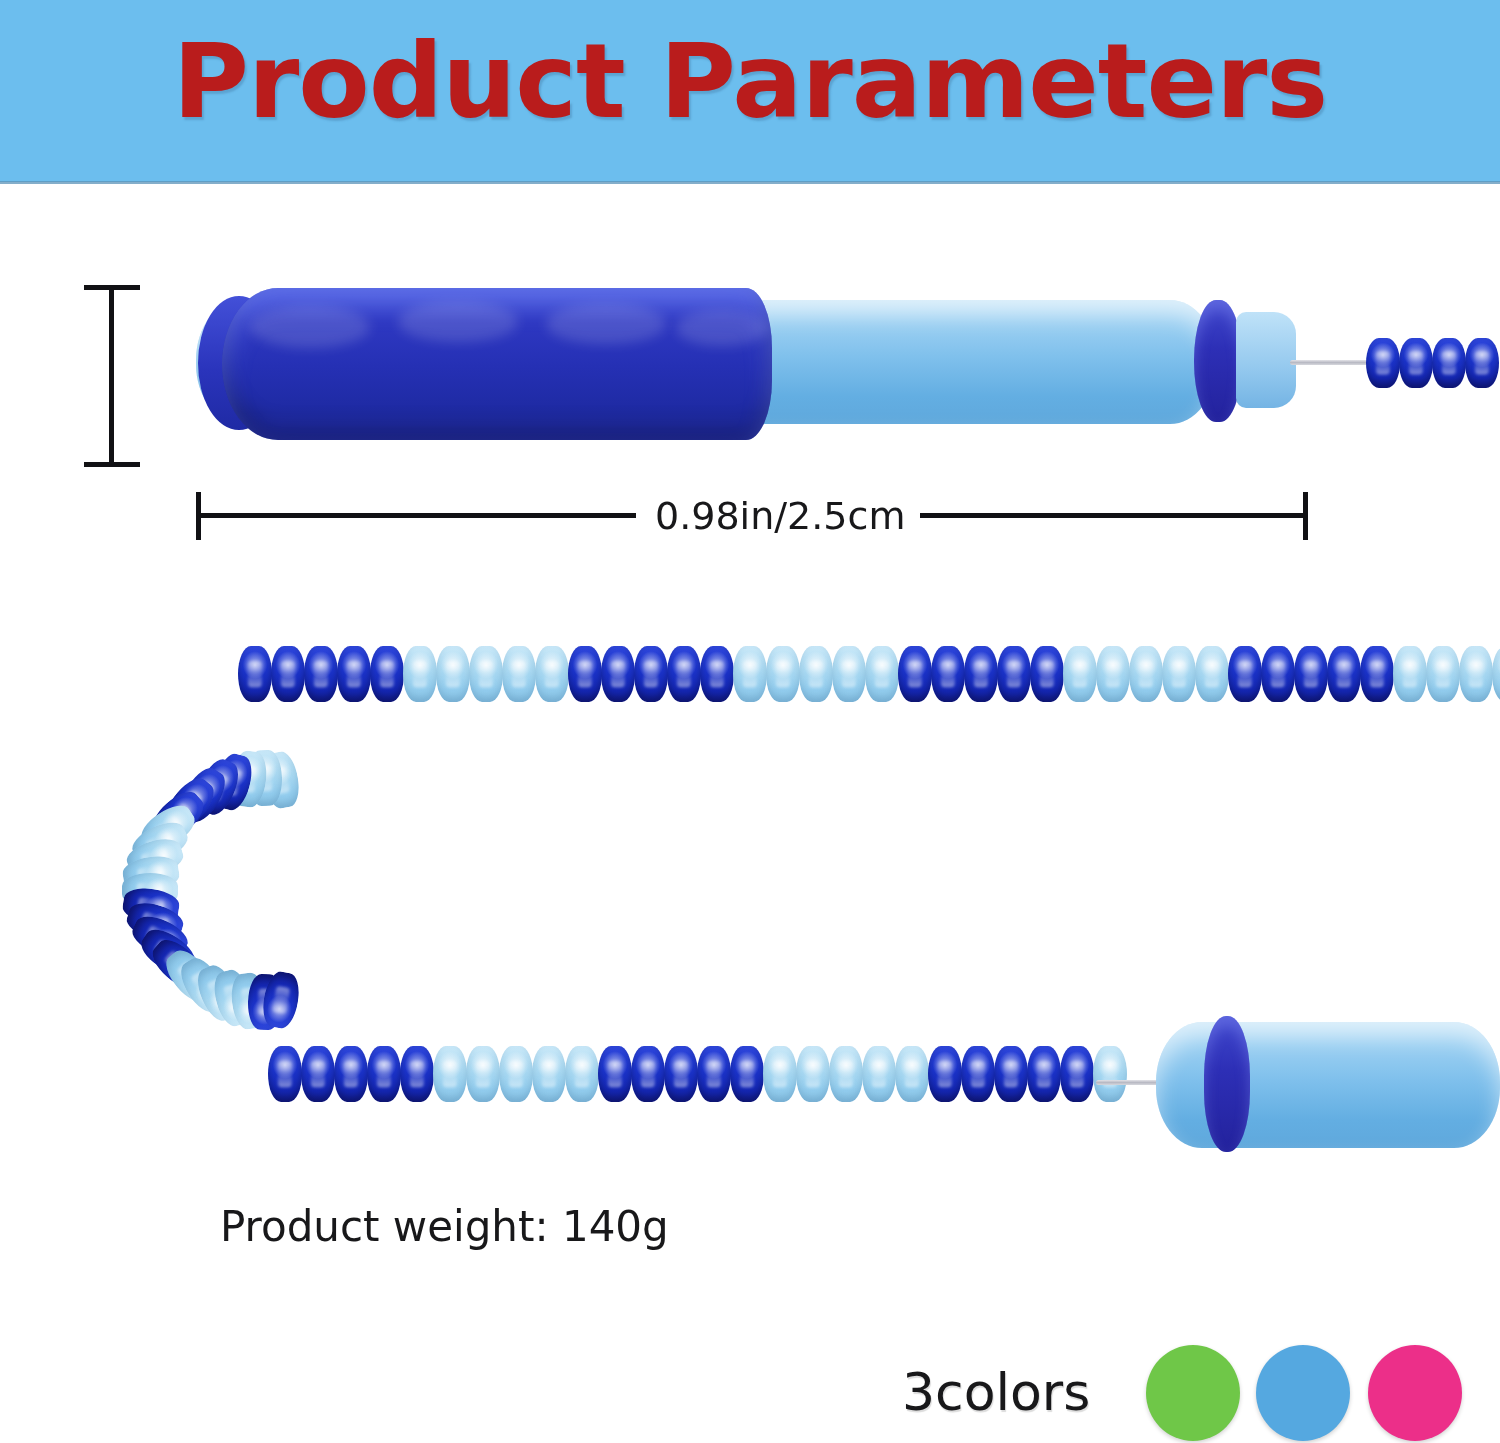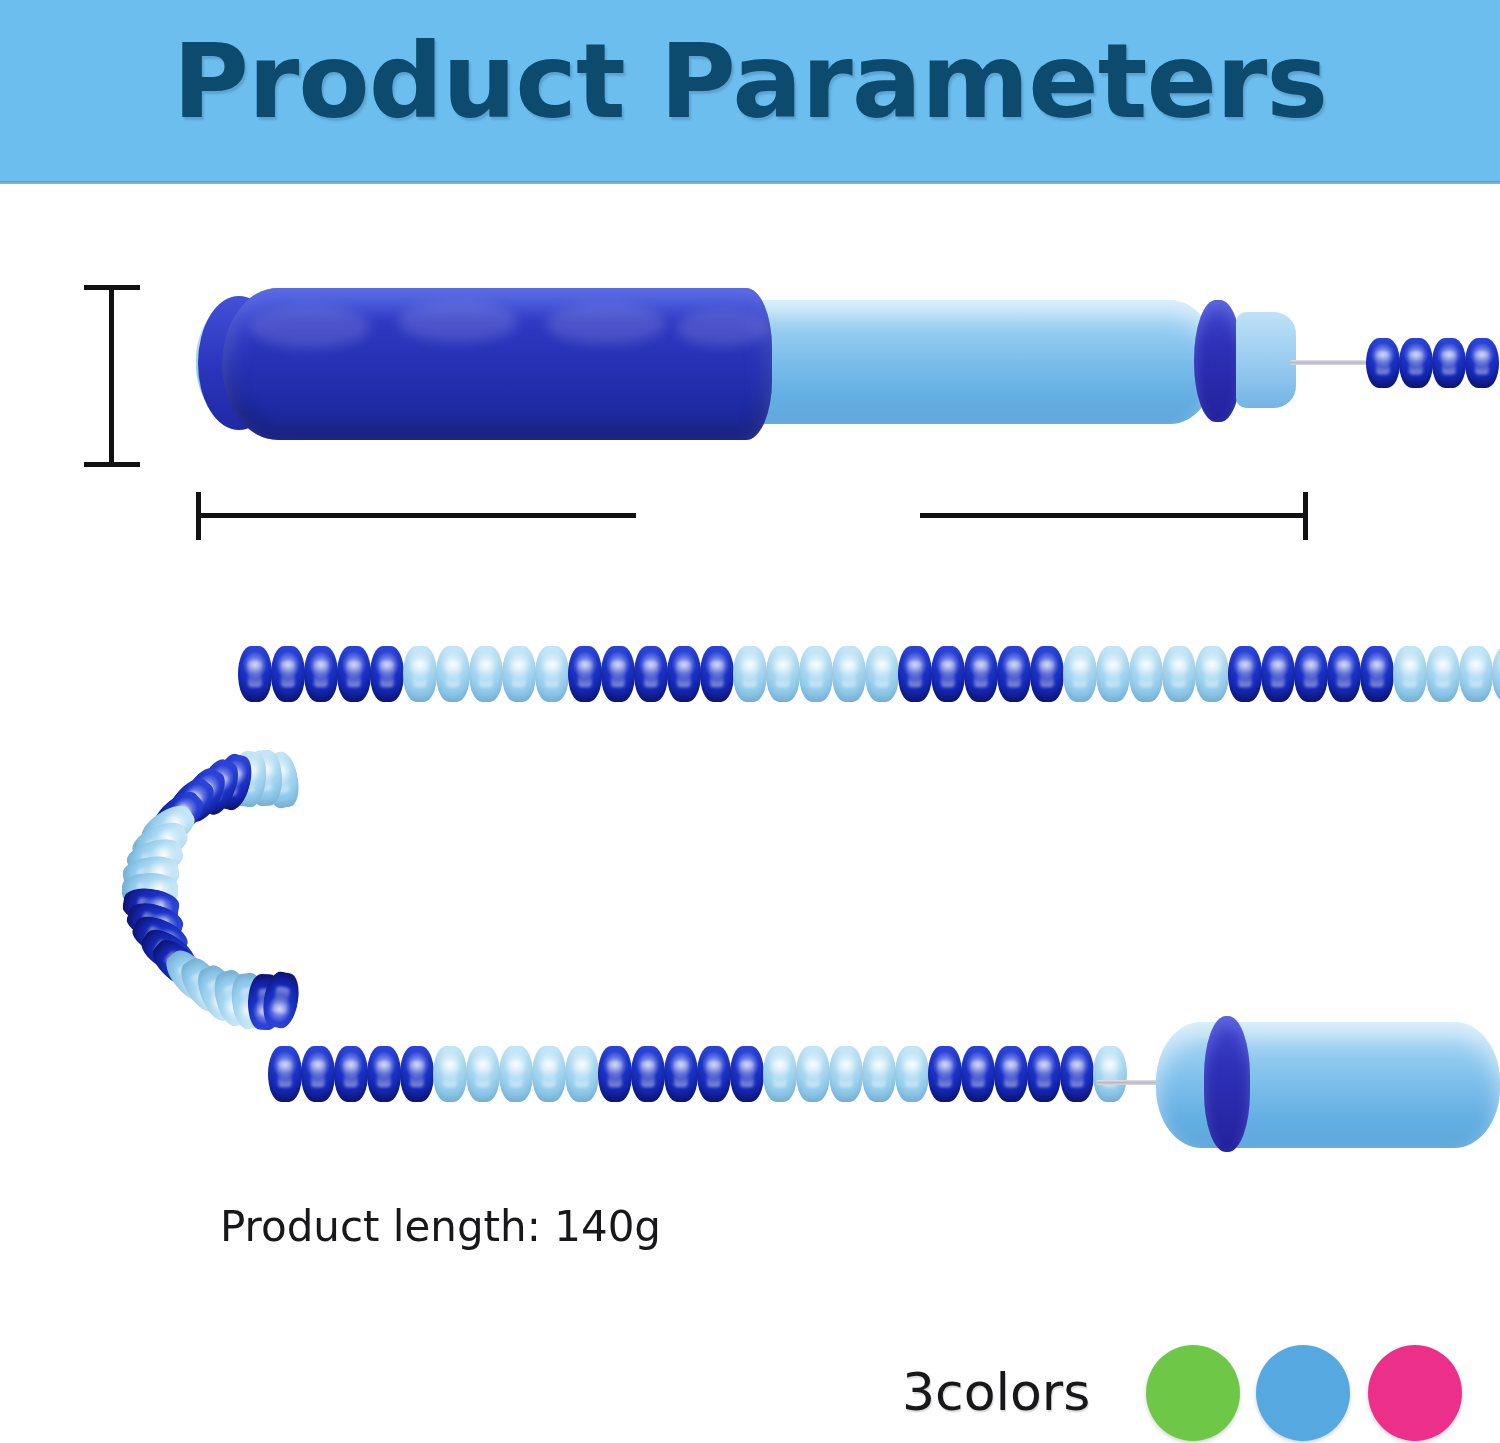--- a/index.html
+++ b/index.html
@@ -40,21 +40,21 @@
     position: absolute;
     left: 0;
     top: 24px;
     width: 1500px;
     text-align: center;
     font-family: "DejaVu Sans", sans-serif;
     font-weight: 700;
     font-size: 104px;
     letter-spacing: -1px;
     line-height: 1.1;
-    color: #0c4a6e;
+    color: #b91c1c;
     text-shadow: 2px 3px 2px rgba(70,130,175,.45);
     white-space: nowrap;
   }
 
   
   .dim-label {
     position: absolute;
     font-family: "DejaVu Sans", sans-serif;
     font-size: 38px;
     color: #18181a;
@@ -240,20 +240,21 @@
     </div>
   <div class="bead dark" style="left:1432px; top:338px; width:34px; height:50px;">
       <span class="waist"></span>
     </div>
   <div class="bead dark" style="left:1465px; top:338px; width:34px; height:50px;">
       <span class="waist"></span>
     </div>
 
   <div class="hline-cap" style="left:196px; top:492px; height:48px;"></div>
   <div class="hline-stem" style="left:196px; top:513px; width:440px;"></div>
+  <div class="dim-label" style="left:655px; top:494px;">0.98in/2.5cm</div>
   <div class="hline-stem" style="left:920px; top:513px; width:388px;"></div>
   <div class="hline-cap" style="left:1303px; top:492px; height:48px;"></div>
 
   <div id="rope-top">
       <div class="bead dark" style="left: 238px; top: 646px; width: 34px; height: 56px;">
         <span class="waist"></span>
       </div>
       <div class="bead dark" style="left: 271px; top: 646px; width: 34px; height: 56px;">
         <span class="waist"></span>
       </div>
@@ -528,21 +529,21 @@
     </div>
 
   <div class="handle-wrap">
     <div class="cord" style="left:1096px; top:1080px; width:80px;"></div>
 
     <div class="handle-light-body" style="left:1156px; top:1022px; width:344px; height:126px;"></div>
 
     <div class="handle-ring" style="left:1204px; top:1016px; width:46px; height:136px;"></div>
   </div>
 
-  <div class="spec-line" style="left:220px; top:1202px;">Product length: 140g</div>
+  <div class="spec-line" style="left:220px; top:1202px;">Product weight: 140g</div>
 
   <div class="colors-label" style="left:902px; top:1362px;">3colors</div>
 
   <div class="swatch" id="swatch-0" style="left: 1146px; top: 1345px; width: 94px; height: 96px; background: rgb(111, 199, 72);"></div>
   <div class="swatch" id="swatch-1" style="left: 1256px; top: 1345px; width: 94px; height: 96px; background: rgb(85, 168, 224);"></div>
   <div class="swatch" id="swatch-2" style="left: 1368px; top: 1345px; width: 94px; height: 96px; background: rgb(236, 47, 137);"></div>
 
 </div>
 
 </body></html>

